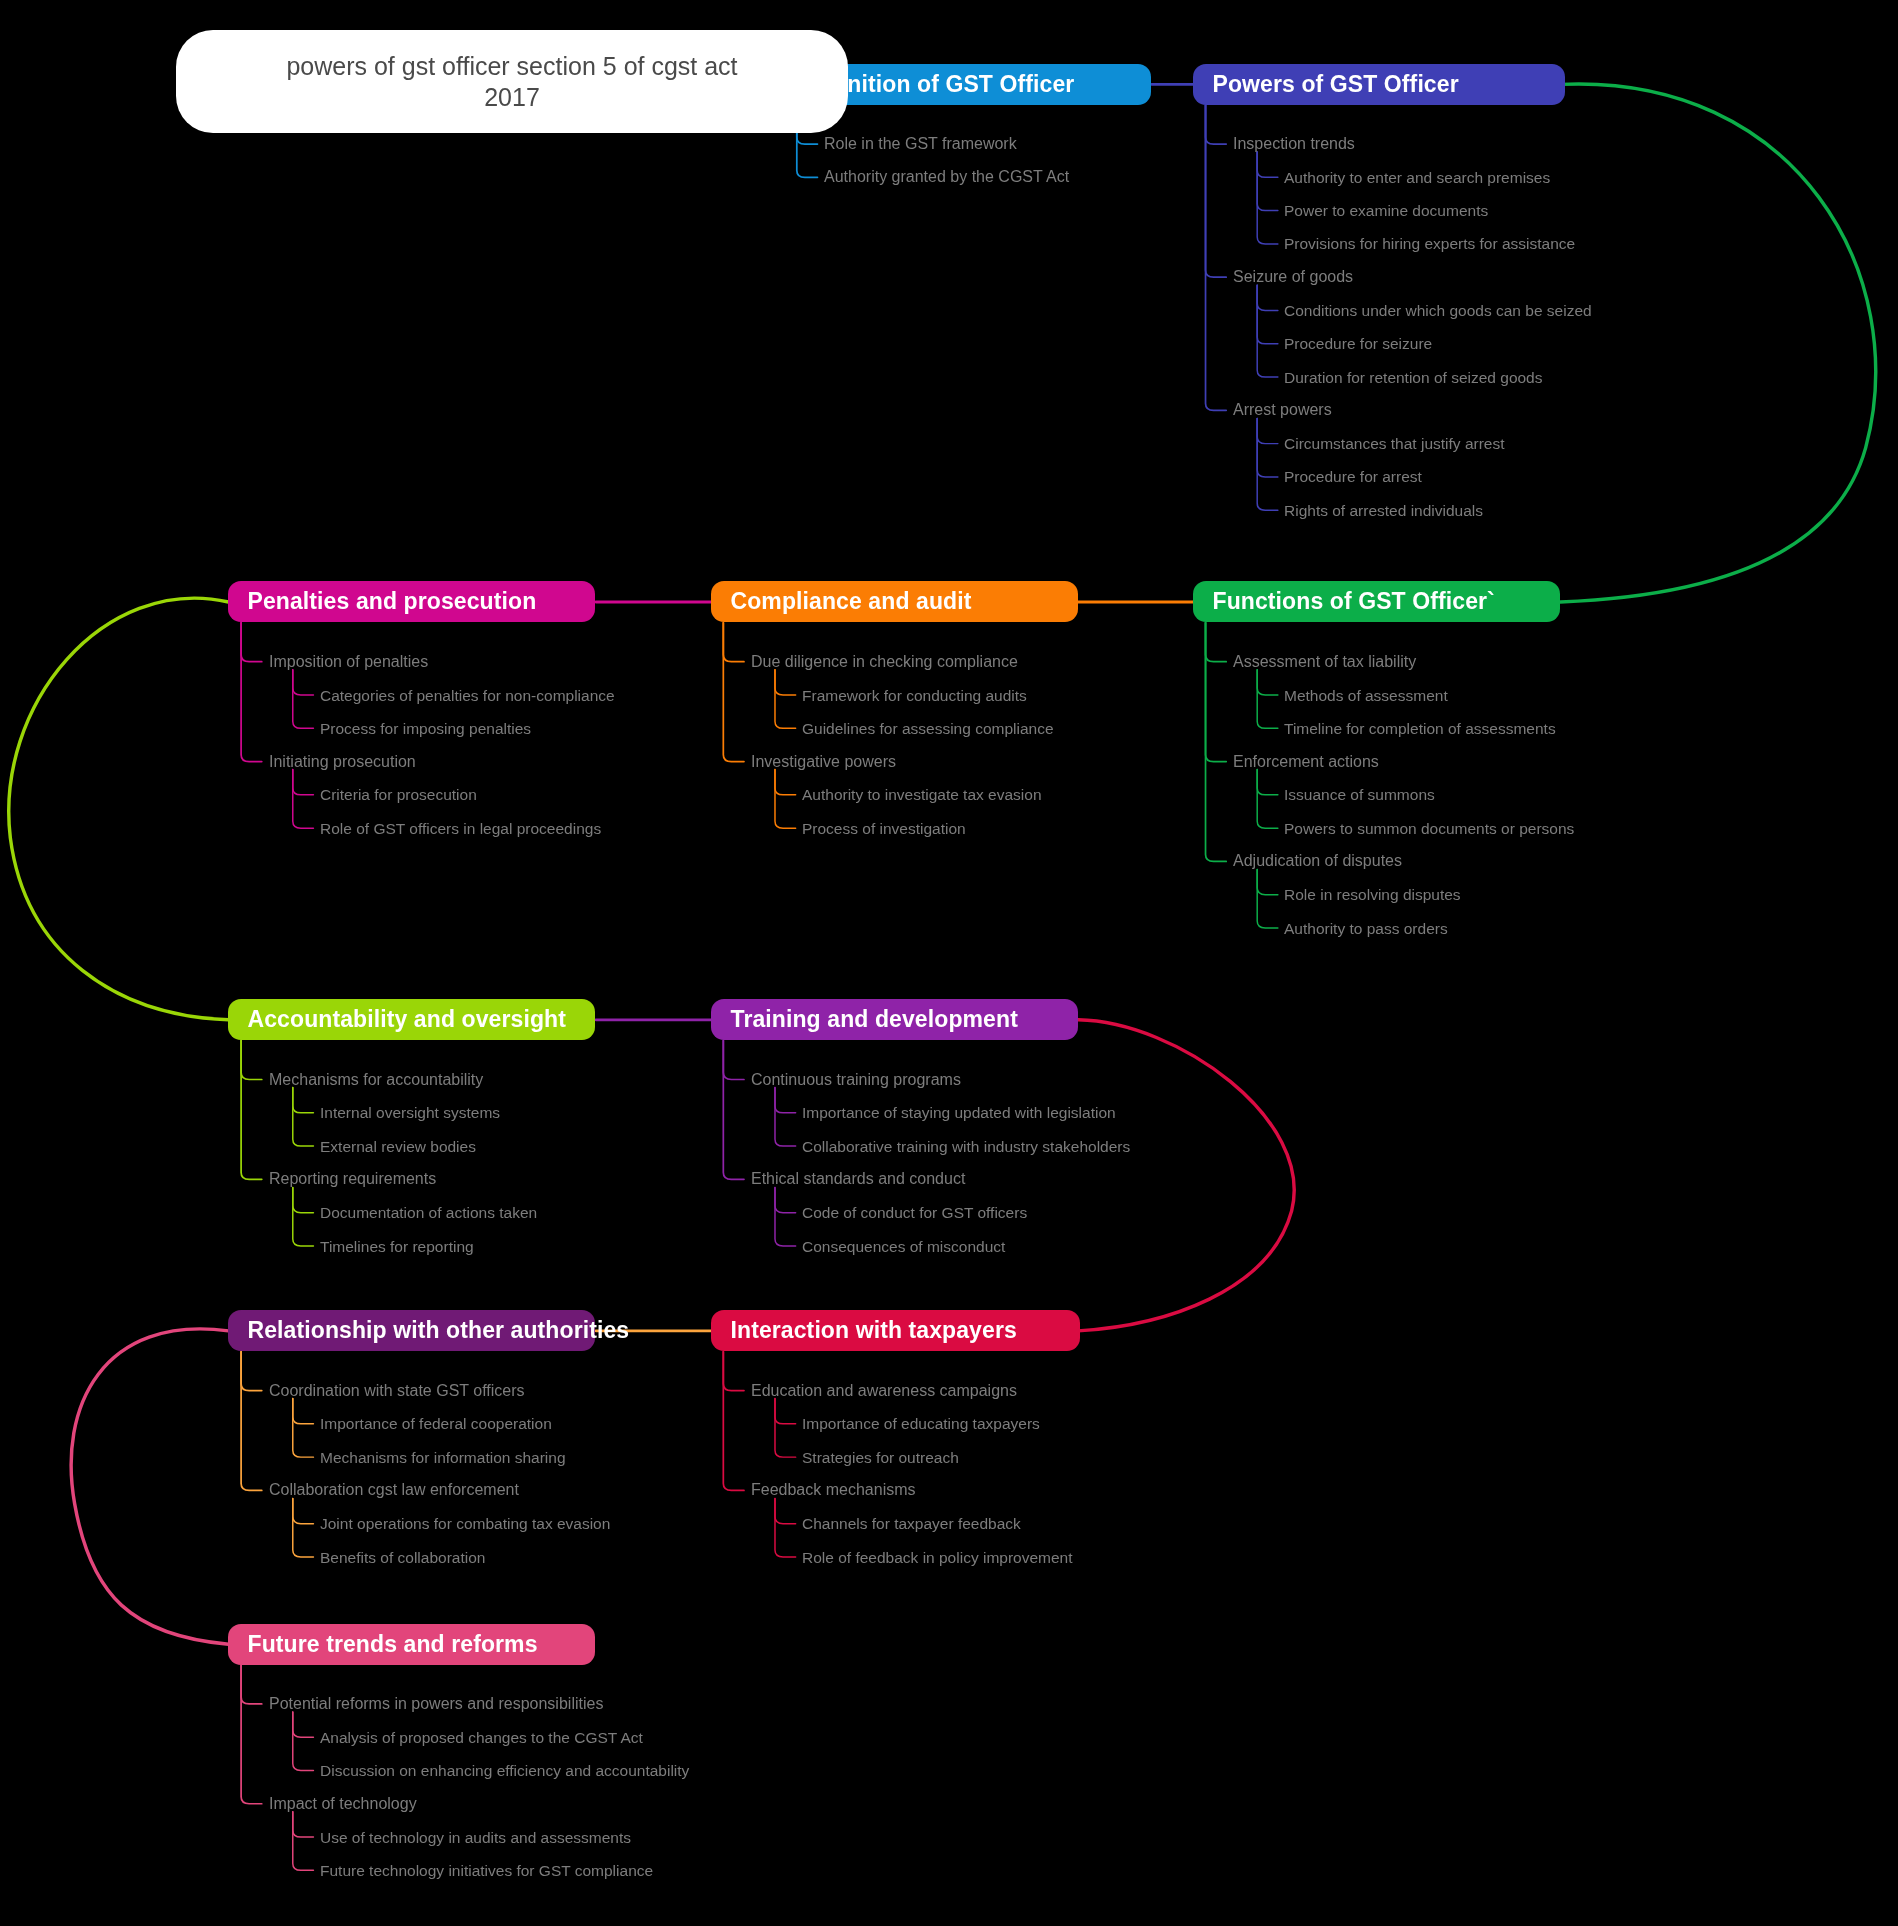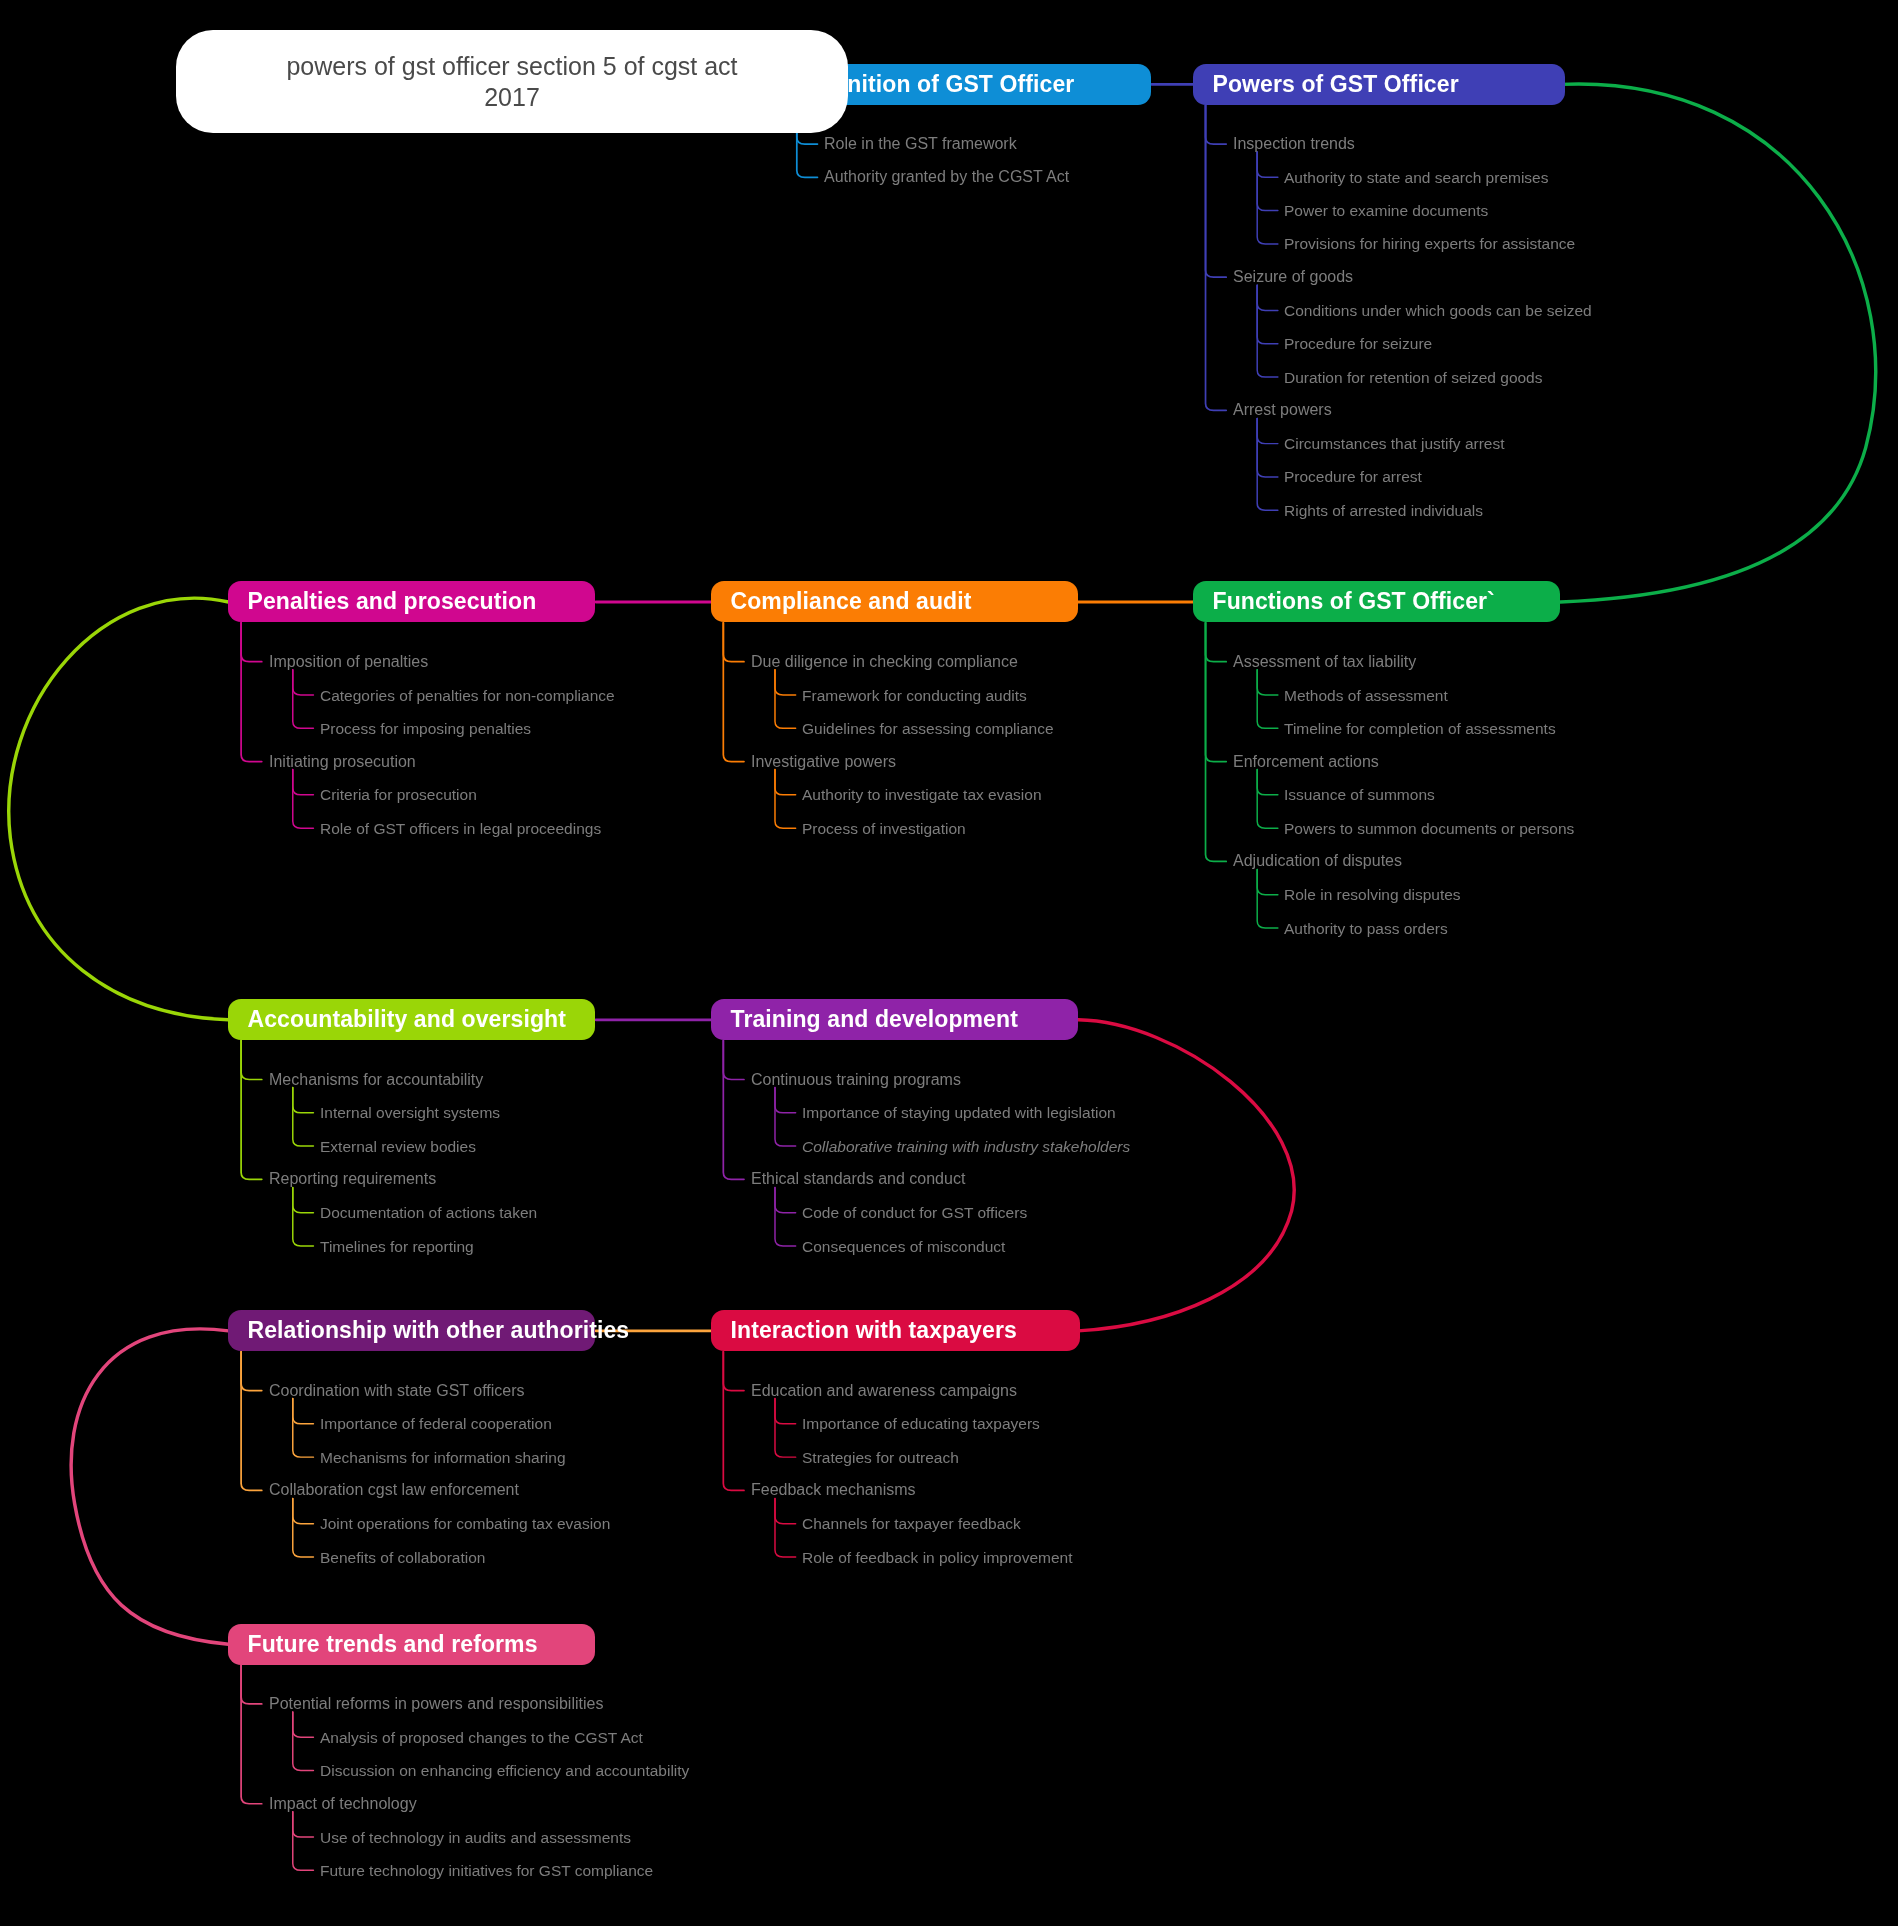--- a/index.html
+++ b/index.html
@@ -107,21 +107,21 @@
   <div id="nodes">
       <div class="node" style="left: 784px; top: 64px; width: 367px; height: 41px; background: rgb(14, 142, 214);">
         <span class="label">Definition of GST Officer</span>
       </div>
       <div class="leaf l1" style="left: 824px; top: 136px;">Role in the GST framework</div>
       <div class="leaf l1" style="left: 824px; top: 169px;">Authority granted by the CGST Act</div>
       <div class="node" style="left: 1193px; top: 64px; width: 372px; height: 41px; background: rgb(63, 63, 181);">
         <span class="label">Powers of GST Officer</span>
       </div>
       <div class="leaf l1" style="left: 1233px; top: 136px;">Inspection trends</div>
-      <div class="leaf l2" style="left: 1284px; top: 170px;">Authority to state and search premises</div>
+      <div class="leaf l2" style="left: 1284px; top: 170px;">Authority to enter and search premises</div>
       <div class="leaf l2" style="left: 1284px; top: 203px;">Power to examine documents</div>
       <div class="leaf l2" style="left: 1284px; top: 236px;">Provisions for hiring experts for assistance</div>
       <div class="leaf l1" style="left: 1233px; top: 269px;">Seizure of goods</div>
       <div class="leaf l2" style="left: 1284px; top: 303px;">Conditions under which goods can be seized</div>
       <div class="leaf l2" style="left: 1284px; top: 336px;">Procedure for seizure</div>
       <div class="leaf l2" style="left: 1284px; top: 370px;">Duration for retention of seized goods</div>
       <div class="leaf l1" style="left: 1233px; top: 402px;">Arrest powers</div>
       <div class="leaf l2" style="left: 1284px; top: 436px;">Circumstances that justify arrest</div>
       <div class="leaf l2" style="left: 1284px; top: 469px;">Procedure for arrest</div>
       <div class="leaf l2" style="left: 1284px; top: 503px;">Rights of arrested individuals</div>
@@ -162,21 +162,21 @@
       <div class="leaf l2" style="left: 320px; top: 1105px;">Internal oversight systems</div>
       <div class="leaf l2" style="left: 320px; top: 1139px;">External review bodies</div>
       <div class="leaf l1" style="left: 269px; top: 1171px;">Reporting requirements</div>
       <div class="leaf l2" style="left: 320px; top: 1205px;">Documentation of actions taken</div>
       <div class="leaf l2" style="left: 320px; top: 1239px;">Timelines for reporting</div>
       <div class="node" style="left: 711px; top: 999px; width: 367px; height: 41px; background: rgb(143, 35, 168);">
         <span class="label">Training and development</span>
       </div>
       <div class="leaf l1" style="left: 751px; top: 1072px;">Continuous training programs</div>
       <div class="leaf l2" style="left: 802px; top: 1105px;">Importance of staying updated with legislation</div>
-      <div class="leaf l2" style="left: 802px; top: 1139px; font-style: italic;">Collaborative training with industry stakeholders</div>
+      <div class="leaf l2" style="left: 802px; top: 1139px;">Collaborative training with industry stakeholders</div>
       <div class="leaf l1" style="left: 751px; top: 1171px;">Ethical standards and conduct</div>
       <div class="leaf l2" style="left: 802px; top: 1205px;">Code of conduct for GST officers</div>
       <div class="leaf l2" style="left: 802px; top: 1239px;">Consequences of misconduct</div>
       <div class="node" style="left: 228px; top: 1310px; width: 367px; height: 41px; background: #701a75;">
         <span class="label">Relationship with other authorities</span>
       </div>
       <div class="leaf l1" style="left: 269px; top: 1383px;">Coordination with state GST officers</div>
       <div class="leaf l2" style="left: 320px; top: 1416px;">Importance of federal cooperation</div>
       <div class="leaf l2" style="left: 320px; top: 1450px;">Mechanisms for information sharing</div>
       <div class="leaf l1" style="left: 269px; top: 1482px;">Collaboration cgst law enforcement</div>

